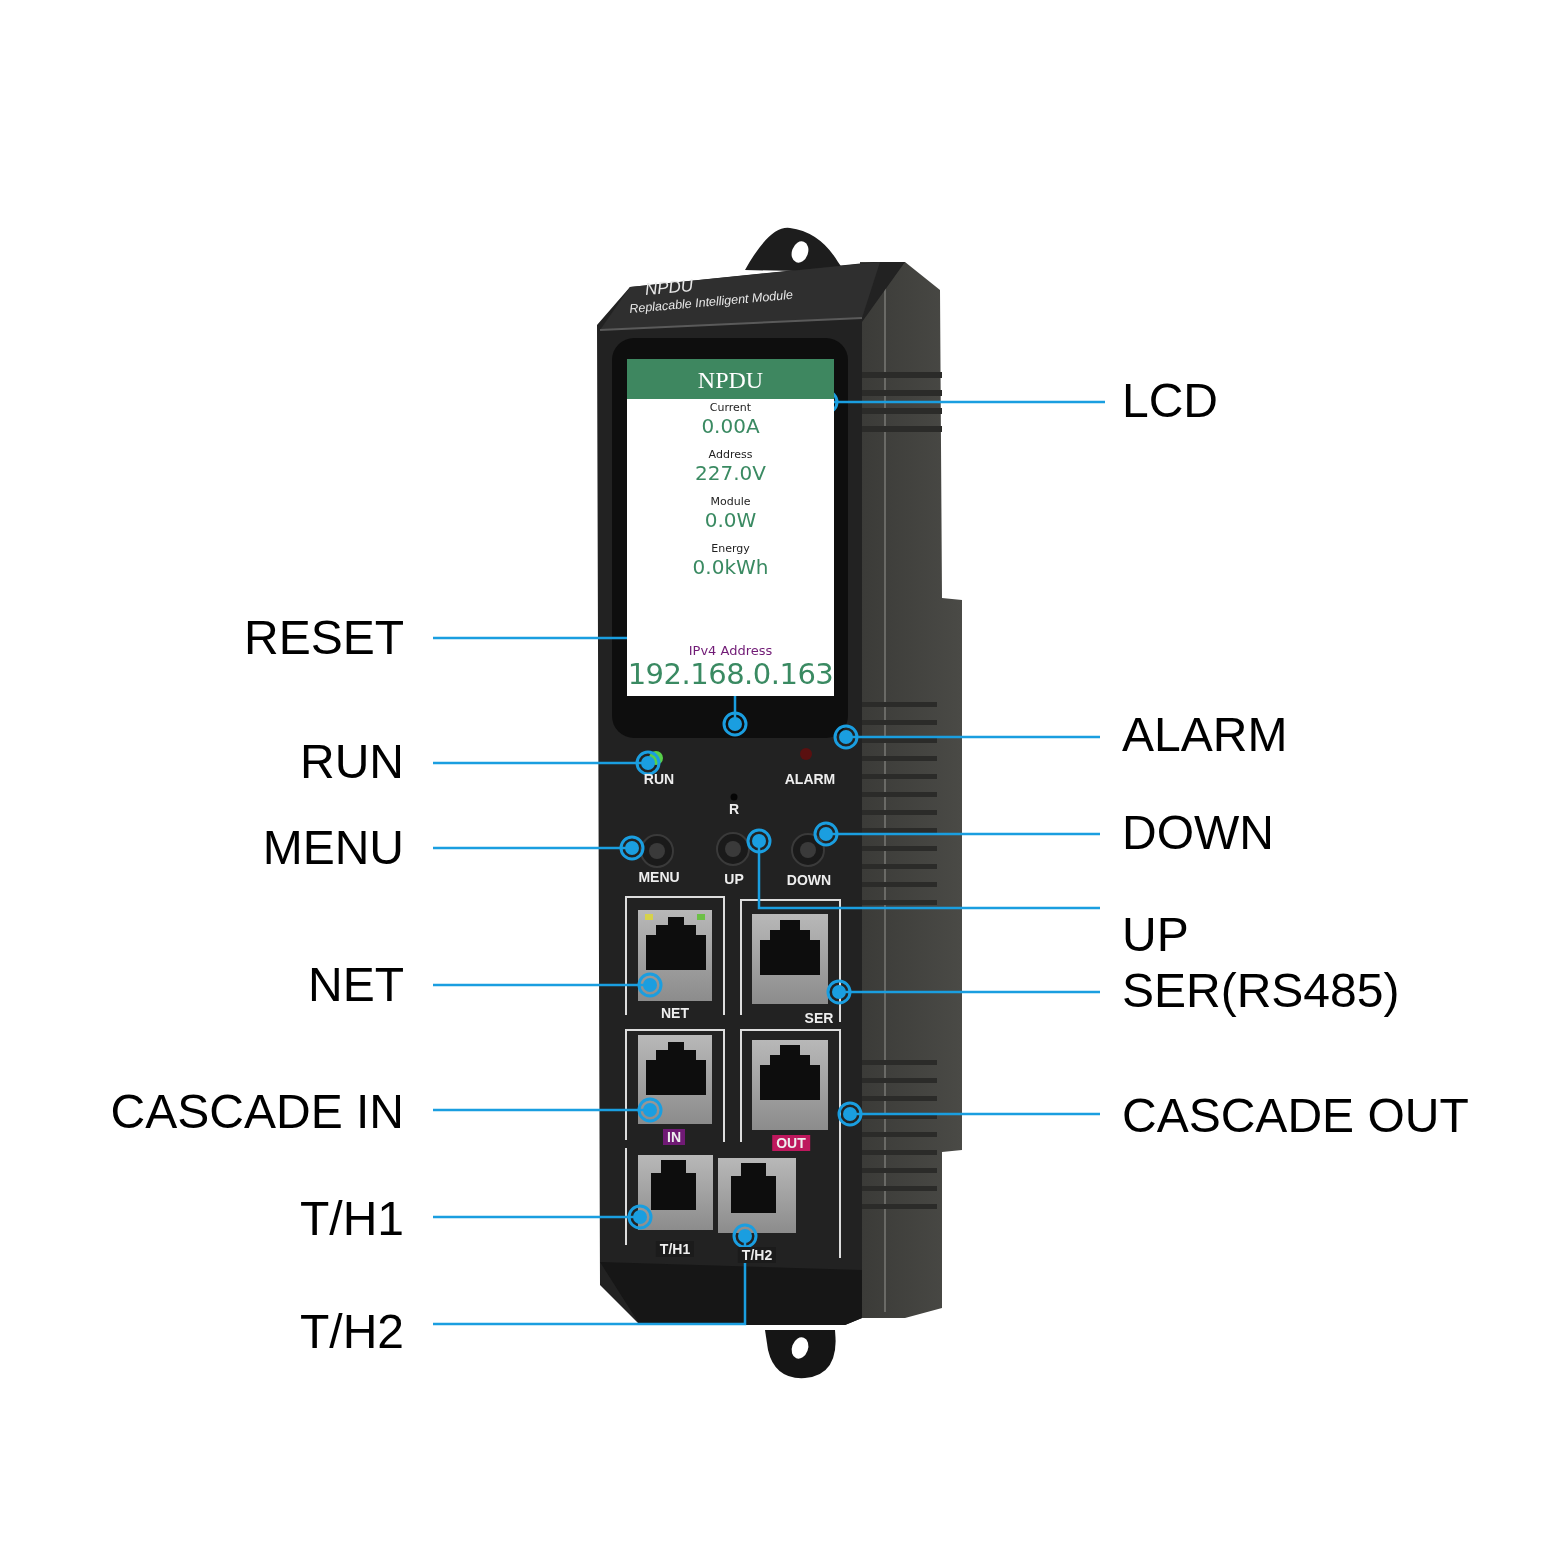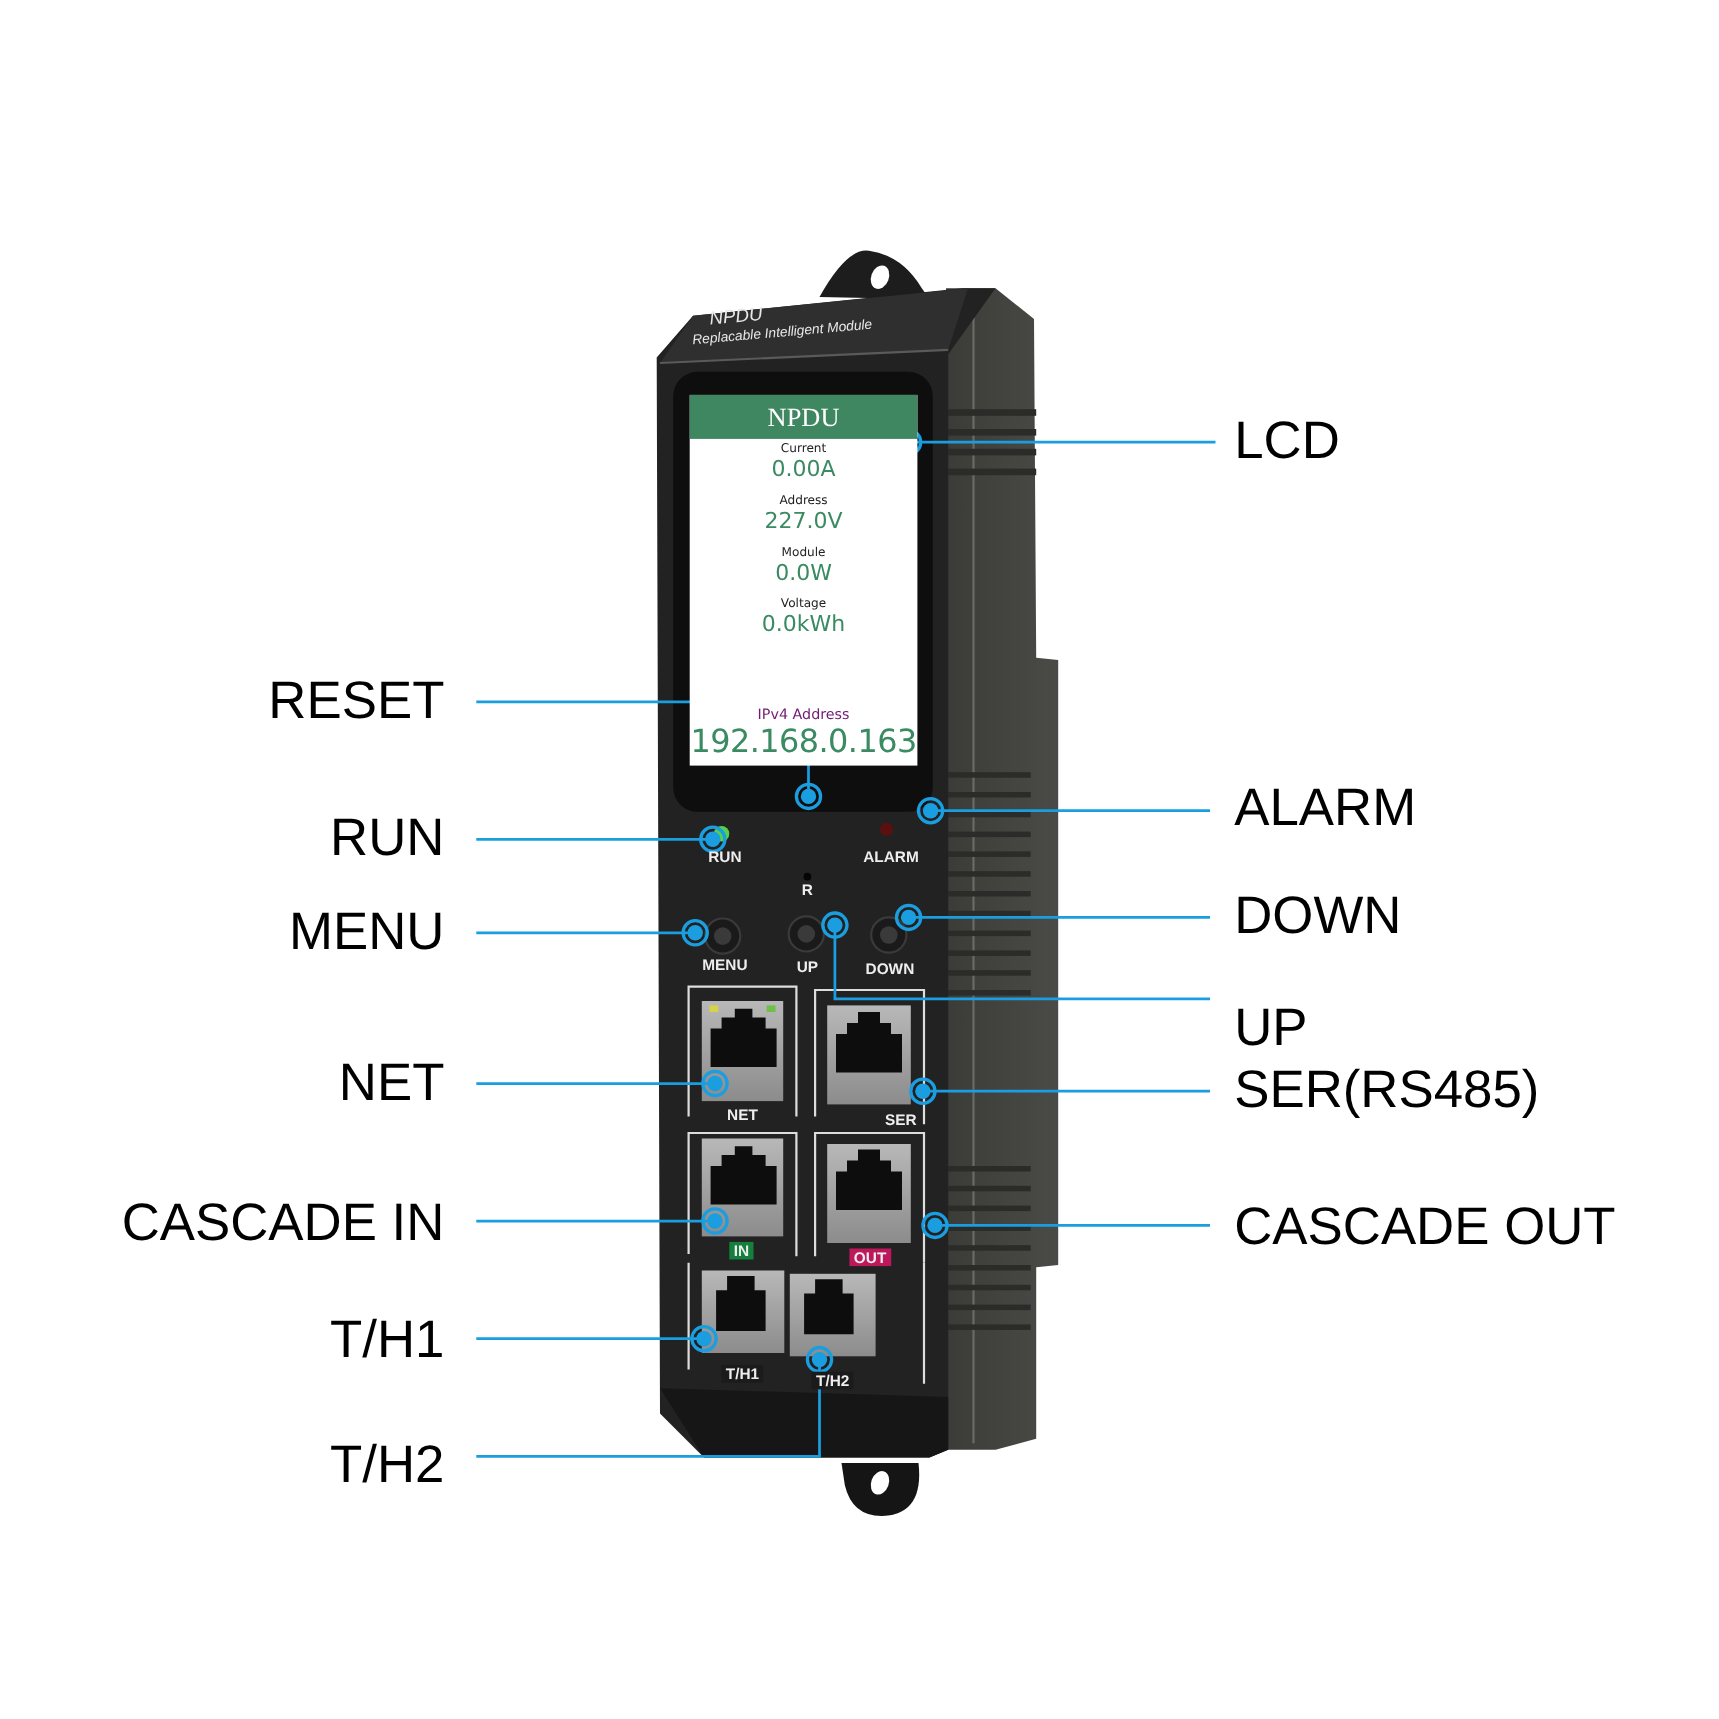--- a/index.html
+++ b/index.html
@@ -234,37 +234,37 @@
       </div>
       <div class="lcd-row">
         <div class="lcd-label">Address</div>
         <div class="lcd-value">227.0V</div>
       </div>
       <div class="lcd-row">
         <div class="lcd-label">Module</div>
         <div class="lcd-value">0.0W</div>
       </div>
       <div class="lcd-row">
-        <div class="lcd-label">Voltage</div>
+        <div class="lcd-label">Energy</div>
         <div class="lcd-value">0.0kWh</div>
       </div>
     </div>
     <div class="lcd-ip-label">IPv4  Address</div>
     <div class="lcd-ip">192.168.0.163</div>
   </div>
 
   <div class="panel-text" style="left:659px; top:771px;">RUN</div>
   <div class="panel-text" style="left:810px; top:771px;">ALARM</div>
   <div class="panel-text" style="left:734px; top:801px;">R</div>
   <div class="panel-text" style="left:659px; top:869px;">MENU</div>
   <div class="panel-text" style="left:734px; top:871px;">UP</div>
   <div class="panel-text" style="left:809px; top:872px;">DOWN</div>
   <div class="panel-text" style="left:675px; top:1005px; background:#222; padding:0 4px;">NET</div>
   <div class="panel-text" style="left:793px; top:1010px; background:#222; padding:0 4px;margin-left:26px;">SER</div>
-  <div class="panel-text" style="left:674px; top:1129px; background:#15803d; padding:0 4px;">IN</div>
+  <div class="panel-text" style="left:674px; top:1129px; background:#701a75; padding:0 4px;">IN</div>
   <div class="panel-text" style="left:791px; top:1135px; background:#be185d; padding:0 4px;">OUT</div>
   <div class="panel-text" style="left:675px; top:1241px; background:#1b1b1b; padding:0 4px;">T/H1</div>
   <div class="panel-text" style="left:757px; top:1247px; background:#1b1b1b; padding:0 4px;">T/H2</div>
 
   <div class="callout-label left" style="right:1159px; top:614px;">RESET</div>
   <div class="callout-label left" style="right:1159px; top:738px;">RUN</div>
   <div class="callout-label left" style="right:1159px; top:824px;">MENU</div>
   <div class="callout-label left" style="right:1159px; top:961px;">NET</div>
   <div class="callout-label left" style="right:1159px; top:1088px;">CASCADE IN</div>
   <div class="callout-label left" style="right:1159px; top:1195px;">T/H1</div>

